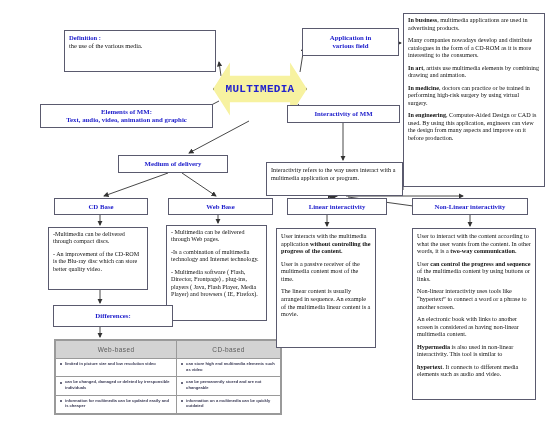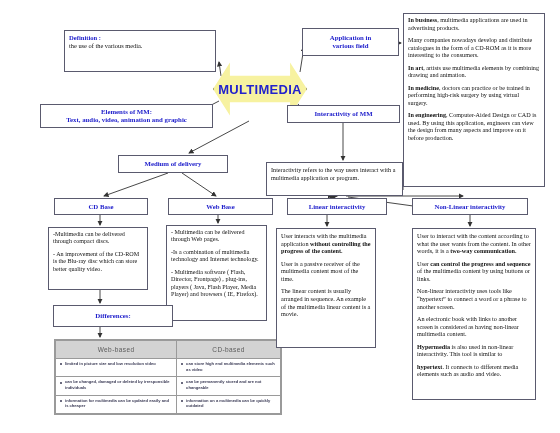--- a/index.html
+++ b/index.html
@@ -35,22 +35,22 @@
   }
   #mm-arrow .shape{
     position:absolute;inset:0;
     background:#f7f2a0;
     border:1px solid #8a8a5a;
     clip-path:polygon(0% 50%, 18% 6%, 18% 28%, 82% 28%, 82% 6%, 100% 50%,
                       82% 94%, 82% 72%, 18% 72%, 18% 94%);
   }
   #mm-arrow .lbl{
     position:absolute;inset:0;display:flex;align-items:center;justify-content:center;
-    color:#2222cc;font-weight:bold;font-size:13px;letter-spacing:.3px;
-    font-family:Liberation Sans, sans-serif;
+    color:#2222cc;font-weight:bold;font-size:11px;letter-spacing:.3px;
+    font-family:Liberation Mono, monospace;
   }
 
   
   #cmp-table{
     position:absolute;left:54px;top:339px;width:226px;height:74px;
     border:1px solid #9a9a9a;border-collapse:collapse;background:#fff;
   }
   #cmp-table table{width:100%;height:100%;border-collapse:collapse;}
   #cmp-table th{
     background:#d3d3d3;color:#5b5b5b;font-weight:normal;

